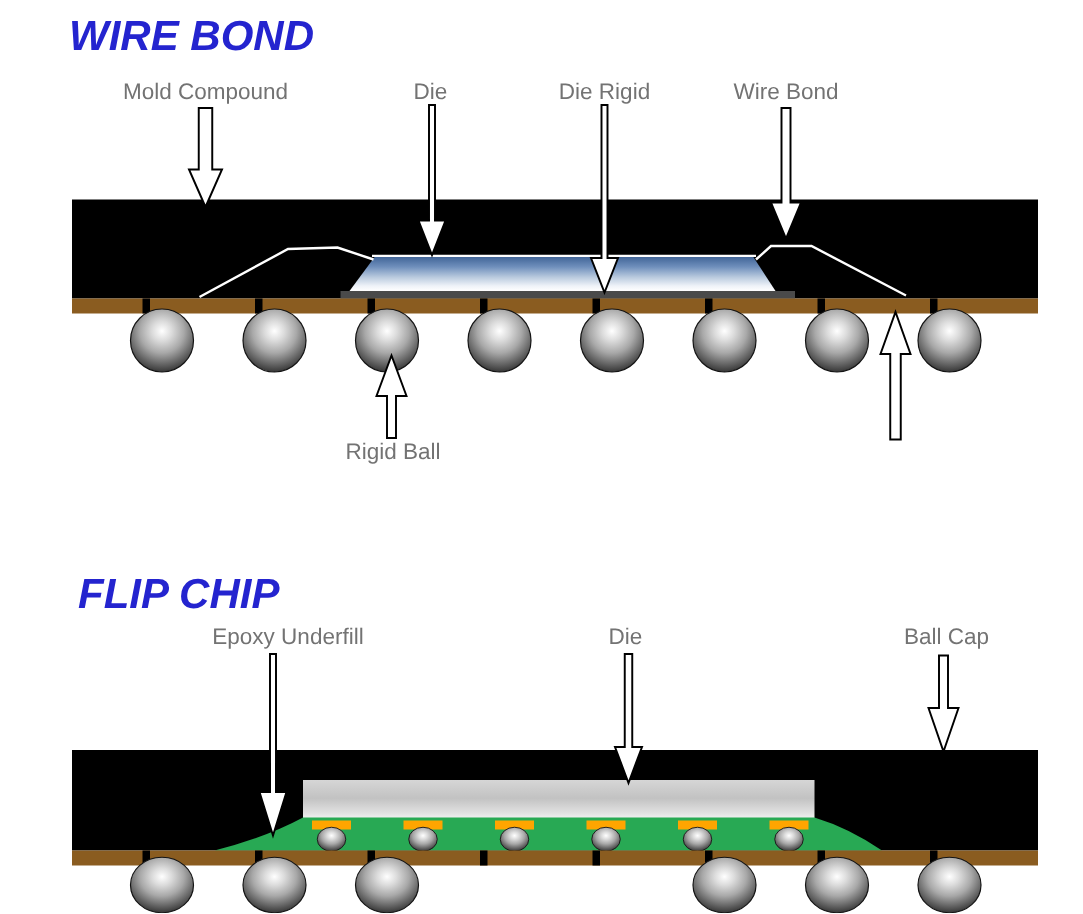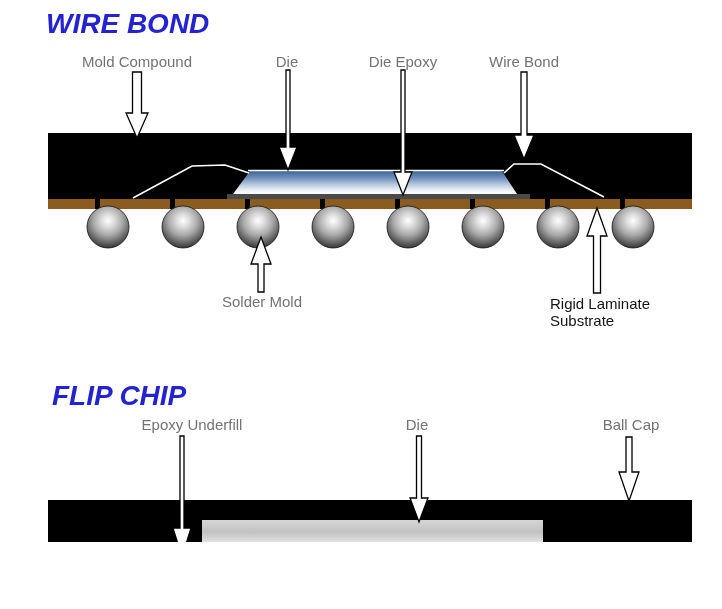--- a/index.html
+++ b/index.html
@@ -1,17 +1,17 @@
 <!DOCTYPE html>
 <html><head>
 <meta charset="utf-8">
 <style>
   html,body{margin:0;padding:0;background:#ffffff;}
   #stage{
-    position:relative;width:722px;height:542px;background:#ffffff;overflow:hidden;
+    position:relative;width:722px;height:609px;background:#ffffff;overflow:hidden;
     font-family:"Liberation Sans",sans-serif;
   }
   .title{
     position:absolute;font:italic bold 28px "Liberation Sans",sans-serif;
     color:#2424cf;white-space:nowrap;letter-spacing:0px;
   }
   .lbl{
     position:absolute;font:15px "Liberation Sans",sans-serif;color:#737373;
     white-space:nowrap;transform:translateX(-50%);
   }
@@ -23,27 +23,23 @@
 </style>
 </head>
 <body>
 
 <div id="stage">
 
   <div class="title" style="left:46px;top:8px">WIRE BOND</div>
 
   <div class="lbl" style="left:137px;top:53px">Mold Compound</div>
   <div class="lbl" style="left:287px;top:53px">Die</div>
-  <div class="lbl" style="left:403px;top:53px">Die Epoxy</div>
+  <div class="lbl" style="left:403px;top:53px">Die Rigid</div>
   <div class="lbl" style="left:524px;top:53px">Wire Bond</div>
-  <div class="lbl" style="left:262px;top:293px">Solder Mold</div>
-  <div class="lbl-left" style="left:550px;top:295px">
-    <div>Rigid Laminate</div>
-    <div>Substrate</div>
-  </div>
+  <div class="lbl" style="left:262px;top:293px">Rigid Ball</div>
 
   <div class="title" style="left:52px;top:380px">FLIP CHIP</div>
 
   <div class="lbl" style="left:192px;top:416px">Epoxy Underfill</div>
   <div class="lbl" style="left:417px;top:416px">Die</div>
   <div class="lbl" style="left:631px;top:416px">Ball Cap</div>
 
   <svg width="722" height="609" viewBox="0 0 722 609">
     <defs>
       <radialGradient id="ballGrad" cx="50%" cy="35%" r="70%">

